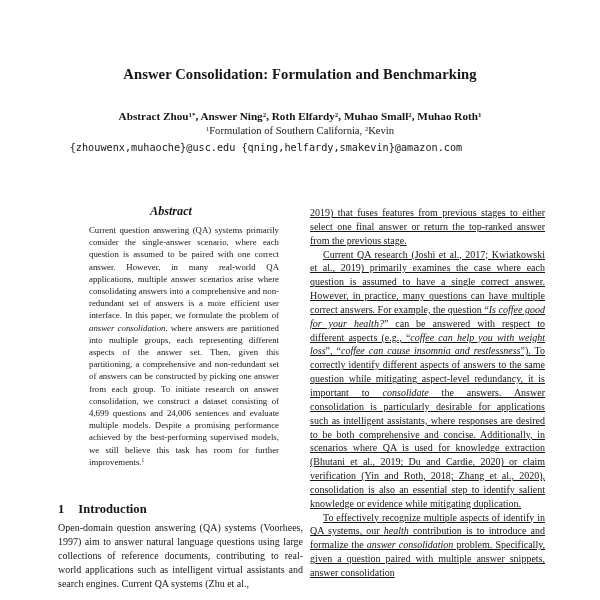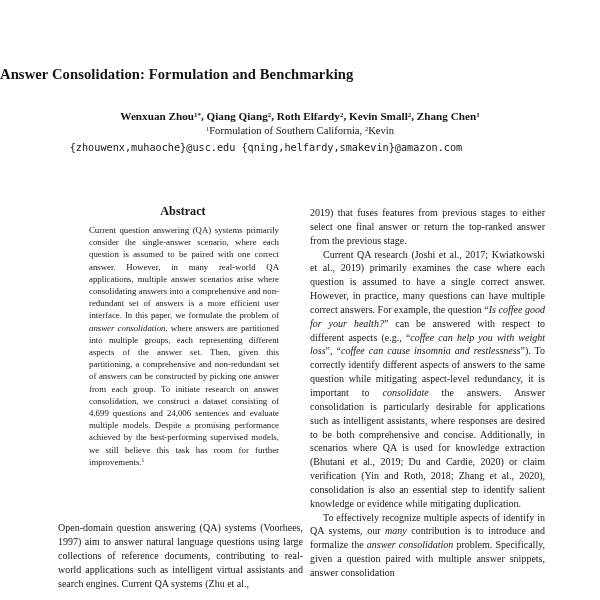--- a/index.html
+++ b/index.html
@@ -18,21 +18,21 @@
   .page {
     position: absolute;
     inset: 0;
     background: #ffffff;
   }
   .title {
     position: absolute;
     top: 66px;
     left: 0;
     width: 600px;
-    text-align: left;
+    text-align: center;
     font-size: 14.6px;
     font-weight: bold;
     letter-spacing: 0.1px;
   }
   .authors {
     position: absolute;
     top: 110px;
     left: 0;
     width: 600px;
     text-align: center;
@@ -53,25 +53,26 @@
     left: 0;
     width: 532px;
     text-align: center;
     font-family: "DejaVu Sans Mono", "Liberation Mono", monospace;
     font-size: 10.2px;
     white-space: pre;
   }
   .abs-head {
     position: absolute;
     top: 204px;
-    left: 88px;
+    left: 76px;
     width: 190px;
     text-align: center;
     font-size: 12.2px;
     font-weight: bold;
+    font-style: italic;
   }
   .abs-body {
     position: absolute;
     top: 224px;
     left: 89px;
     width: 190px;
     height: 274px;
     overflow: hidden;
     font-size: 8.8px;
     line-height: 12.2px;
@@ -103,51 +104,55 @@
     position: absolute;
     top: 206px;
     left: 310px;
     width: 235px;
     height: 394px;
     overflow: hidden;
     font-size: 10px;
     line-height: 13.85px;
     text-align: justify;
     hyphens: auto;
+    text-decoration: underline;
   }
   .para { margin: 0; text-indent: 0; }
   .para.ind { text-indent: 13px; }
   .it { font-style: italic; }
   .sup {
     font-size: 62%;
     position: relative;
     top: -0.45em;
   }
 </style>
 </head>
 <body>
 
 <div class="page">
   <div class="title">Answer Consolidation: Formulation and Benchmarking</div>
 
-  <div class="authors"><span>Wenxuan Zhou</span><span class="sup">1*</span><span>, Qiang Qiang</span><span class="sup">2</span><span>, Roth Elfardy</span><span class="sup">2</span><span>, Kevin Small</span><span class="sup">2</span><span>, Zhang Chen</span><span class="sup">1</span></div>
+  <div class="authors"><span>Abstract Zhou</span><span class="sup">1*</span><span>, Answer Ning</span><span class="sup">2</span><span>, Roth Elfardy</span><span class="sup">2</span><span>, Muhao Small</span><span class="sup">2</span><span>, Muhao Roth</span><span class="sup">1</span></div>
 
   <div class="affil"><span class="sup">1</span><span>Formulation of Southern California, </span><span class="sup">2</span><span>Kevin</span></div>
 
   <div class="emails">{zhouwenx,muhaoche}@usc.edu {qning,helfardy,smakevin}@amazon.com</div>
 
   <div class="abs-head">Abstract</div>
 
   <div class="abs-body">
       <p class="para"><span>Current question answering (QA) systems primarily consider the single-answer scenario, where each question is assumed to be paired with one correct answer. However, in many real-world QA applications, multiple answer scenarios arise where consolidating answers into a comprehensive and non-redundant set of answers is a more efficient user interface. In this paper, we formulate the problem of </span><span class="it">answer consolidation</span><span>, where answers are partitioned into multiple groups, each representing different aspects of the answer set. Then, given this partitioning, a comprehensive and non-redundant set of answers can be constructed by picking one answer from each group. To initiate research on answer consolidation, we construct a dataset consisting of 4,699 questions and 24,006 sentences and evaluate multiple models. Despite a promising performance achieved by the best-performing supervised models, we still believe this task has room for further improvements.</span><span class="sup">1</span></p>
     </div>
 
+  <div class="sec-head">
+    <span class="sec-num">1</span><span>Introduction</span>
+  </div>
 
   <div class="col-left-body">
       <p class="para"><span>Open-domain question answering (QA) systems (Voorhees, 1997) aim to answer natural language questions using large collections of reference documents, contributing to real-world applications such as intelligent virtual assistants and search engines. Current QA systems (Zhu et al.,</span></p>
     </div>
 
   <div class="col-right-body">
       <p class="para"><span>2019) that fuses features from previous stages to either select one final answer or return the top-ranked answer from the previous stage.</span></p>
       <p class="para ind"><span>Current QA research (Joshi et al., 2017; Kwiatkowski et al., 2019) primarily examines the case where each question is assumed to have a single correct answer. However, in practice, many questions can have multiple correct answers. For example, the question “</span><span class="it">Is coffee good for your health?</span><span>” can be answered with respect to different aspects (e.g., “</span><span class="it">coffee can help you with weight loss</span><span>”, “</span><span class="it">coffee can cause insomnia and restlessness</span><span>”). To correctly identify different aspects of answers to the same question while mitigating aspect-level redundancy, it is important to </span><span class="it">consolidate</span><span> the answers. Answer consolidation is particularly desirable for applications such as intelligent assistants, where responses are desired to be both comprehensive and concise. Additionally, in scenarios where QA is used for knowledge extraction (Bhutani et al., 2019; Du and Cardie, 2020) or claim verification (Yin and Roth, 2018; Zhang et al., 2020), consolidation is also an essential step to identify salient knowledge or evidence while mitigating duplication.</span></p>
-      <p class="para ind"><span>To effectively recognize multiple aspects of identify in QA systems, our </span><span class="it">many</span><span> contribution is to introduce and formalize the </span><span class="it">answer consolidation</span><span> problem. Specifically, given a question paired with multiple answer snippets, answer consolidation</span></p>
+      <p class="para ind"><span>To effectively recognize multiple aspects of identify in QA systems, our </span><span class="it">health</span><span> contribution is to introduce and formalize the </span><span class="it">answer consolidation</span><span> problem. Specifically, given a question paired with multiple answer snippets, answer consolidation</span></p>
     </div>
 </div>
 
 </body></html>

